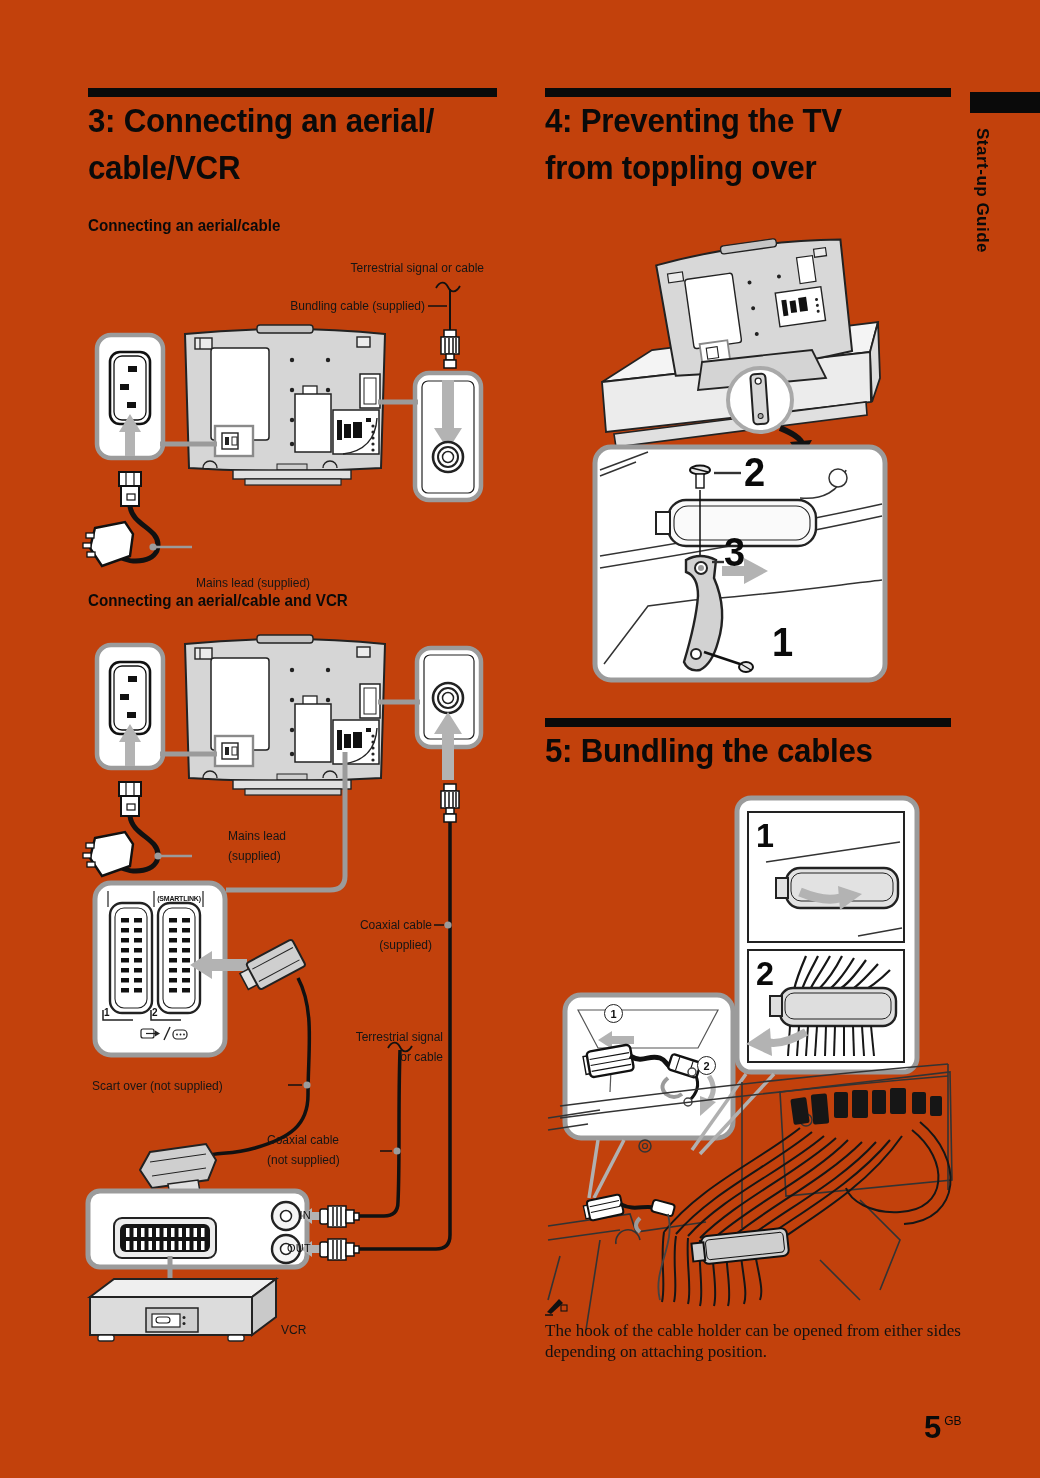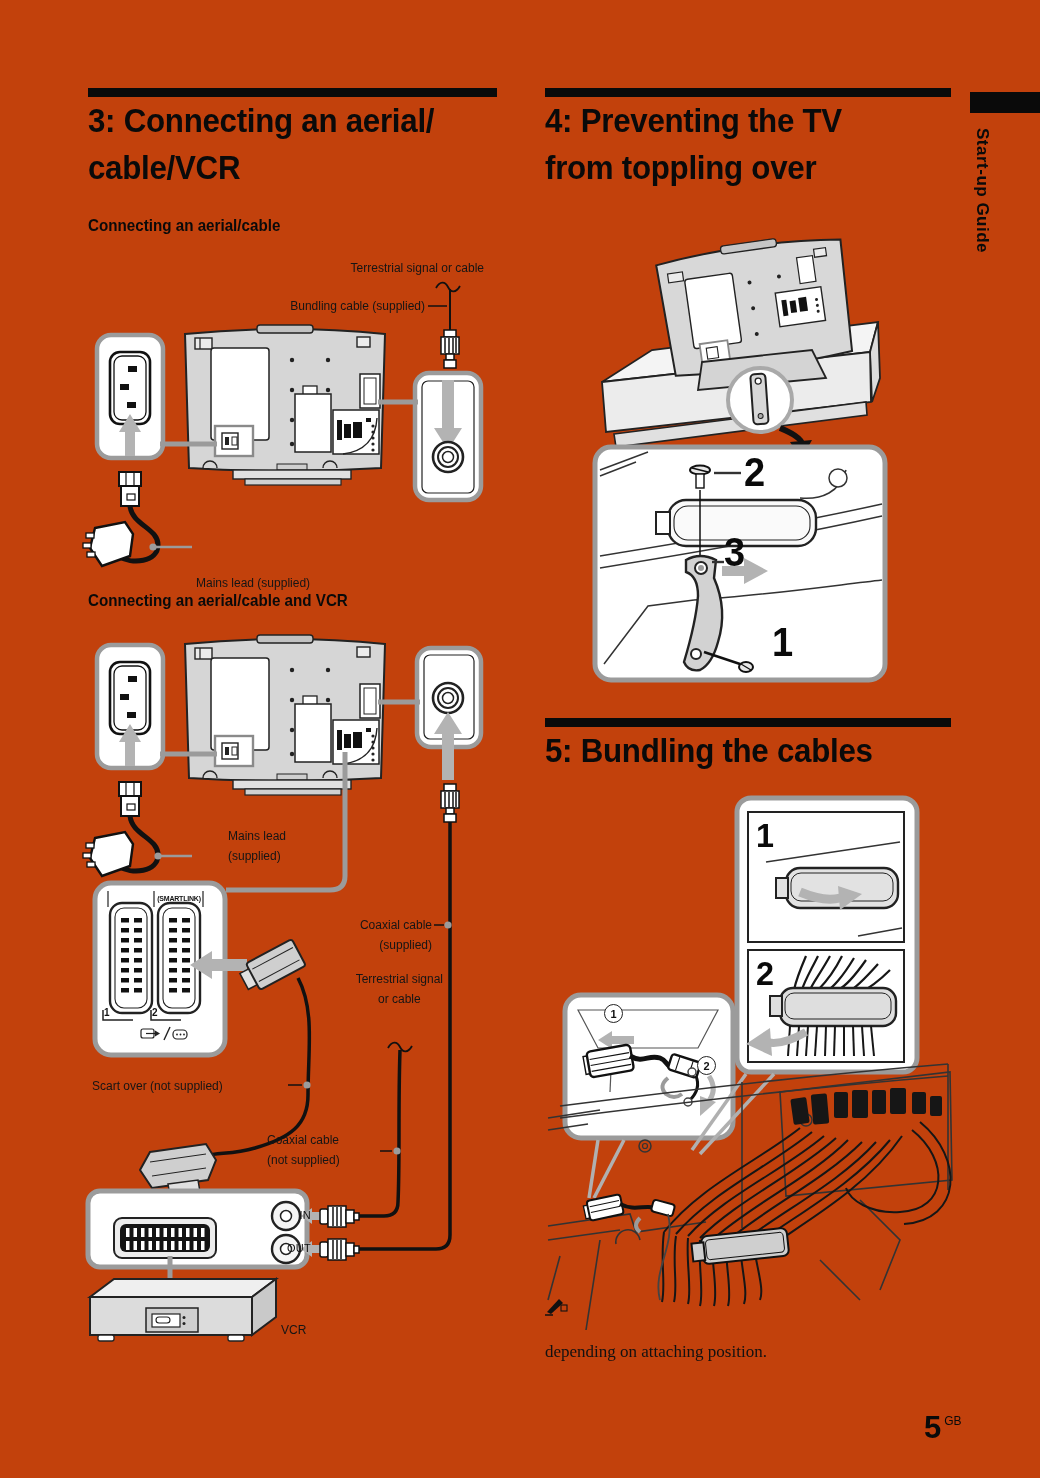--- a/index.html
+++ b/index.html
@@ -538,21 +538,21 @@
   <div class="lbl" style="left:196px;top:537px;margin-top:36px;">Mains lead (supplied)</div>
 
   <div class="lbl" style="left:196px;top:826px;margin-left:32px;">
     <span>Mains lead</span><br>
     <span>(supplied)</span>
   </div>
   <div class="lbl r" style="right:608px;top:915px;">
     <span>Coaxial cable</span><br>
     <span>(supplied)</span>
   </div>
-  <div class="lbl r" style="right:597px;top:969px;text-align:center;">
+  <div class="lbl r" style="right:597px;top:1027px;">
     <span>Terrestrial signal</span><br>
     <span>or cable</span>
   </div>
   <div class="lbl" style="left:92px;top:1076px;">Scart over (not supplied)</div>
   <div class="lbl" style="left:267px;top:1130px;">
     <span>Coaxial cable</span><br>
     <span>(not supplied)</span>
   </div>
   <div class="tiny" style="left:155px;top:895px;width:48px;text-align:center;">(SMARTLINK)</div>
   <div class="socknum" style="left:104px;top:1007px;">1</div>
@@ -563,20 +563,21 @@
 
   <div class="numXL" style="left:744px;top:452px;">2</div>
   <div class="numXL" style="left:724px;top:532px;">3</div>
   <div class="numXL" style="left:772px;top:622px;">1</div>
 
   <div class="numL" style="left:756px;top:818px;">1</div>
   <div class="numL" style="left:756px;top:956px;">2</div>
   <div class="circnum" style="left:604px;top:1004px;">1</div>
   <div class="circnum" style="left:697px;top:1056px;">2</div>
 
+  <div class="note" style="left:545px;top:1320px;">The hook of the cable holder can be opened from either sides</div>
   <div class="note" style="left:545px;top:1341px;">depending on attaching position.</div>
 
   <div class="sidebar-tab"></div>
   <div class="sidebar-txt">Start-up Guide</div>
 
   <div class="pagenum">
     <span class="n">5</span><span class="s">GB</span>
   </div>
 </div>
 

